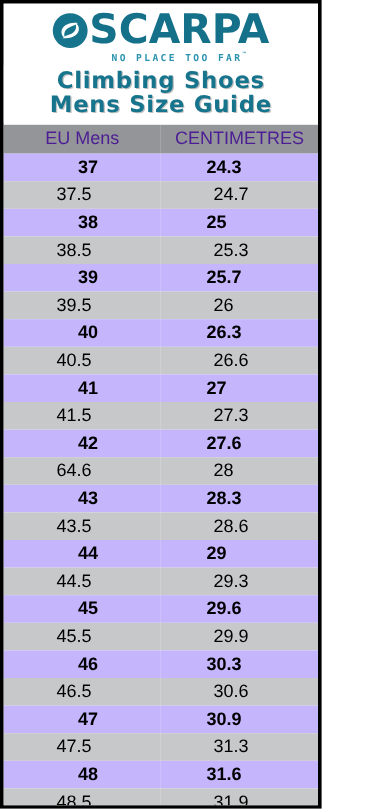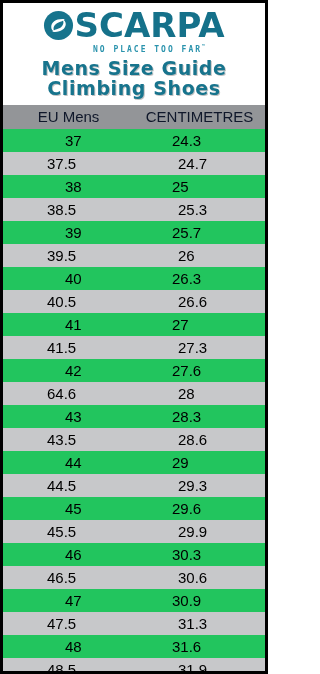--- a/index.html
+++ b/index.html
@@ -96,21 +96,21 @@
   .size-table {
     width: 100%;
     border-collapse: collapse;
     table-layout: fixed;
   }
   .size-table col.col-eu   { width: 50%; }
   .size-table col.col-cm   { width: 50%; }
 
   .size-table thead th {
     background: #939598;
-    color: #0f172a;
+    color: #4c1d95;
     font-family: "Liberation Sans", sans-serif;
     font-weight: normal;
     font-size: 15px;
     height: 24px;
     padding: 0;
     text-align: center;
     vertical-align: middle;
     border: none;
   }
 
@@ -123,21 +123,21 @@
     text-align: left;
     vertical-align: middle;
     border: none;
     white-space: nowrap;
   }
   .size-table tbody td.cm-cell {
     padding-left: 38px;
     margin-top: 27px;
   }
 
-  .size-table tbody tr.row-odd  td { background: #22c55e; }
+  .size-table tbody tr.row-odd  td { background: #c4b5fd; font-weight: bold; }
   .size-table tbody tr.row-even td { background: #c7c8ca; padding-left: 44px; }
 </style>
 </head>
 <body>
 
 <div id="size-guide-card">
 
   <div class="brand-block">
 
     <div class="logo-row">
@@ -147,22 +147,22 @@
         <path d="M9.5 22.5 C18 23.5 23.5 19.5 23.5 14.5 C23.5 12 22 10.2 20 9.5 C22.5 13 20.5 17.5 16 19.2 C13.5 20.1 11 20.8 9.5 22.5 Z" fill="#ffffff"></path>
       </svg>
       <span class="logo-wordmark">SCARPA</span>
     </div>
 
     <div class="logo-tagline">
       <span>NO PLACE TOO FAR</span><span class="tm">™</span>
     </div>
 
     <div class="title-block">
+      <div class="guide-title">Climbing Shoes</div>
       <div class="guide-title">Mens Size Guide</div>
-      <div class="guide-title">Climbing Shoes</div>
     </div>
   </div>
 
   <table class="size-table">
     <colgroup>
       <col class="col-eu">
       <col class="col-cm">
     </colgroup>
     <thead>
       <tr>

